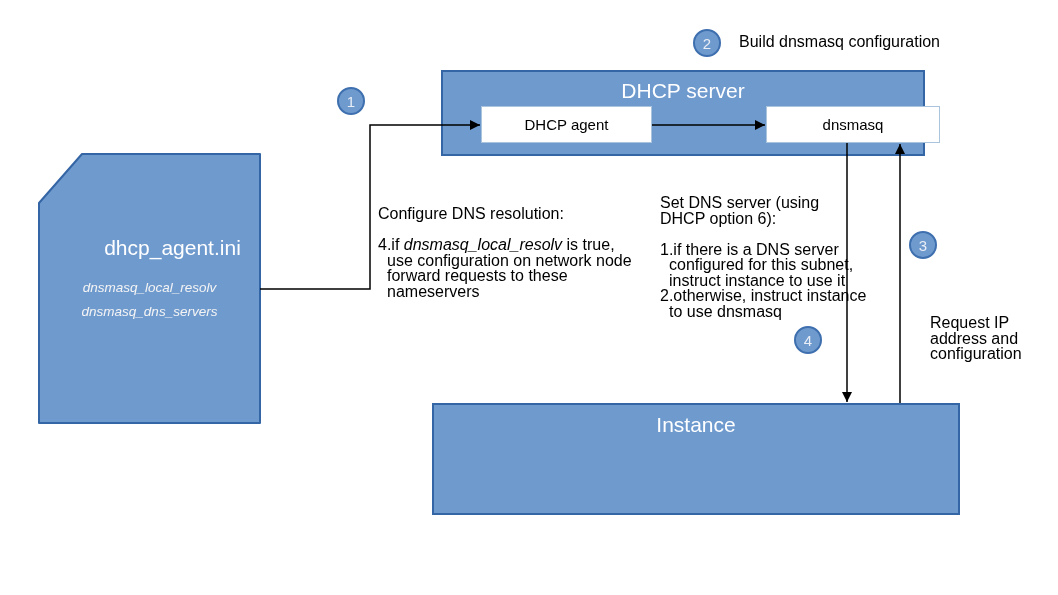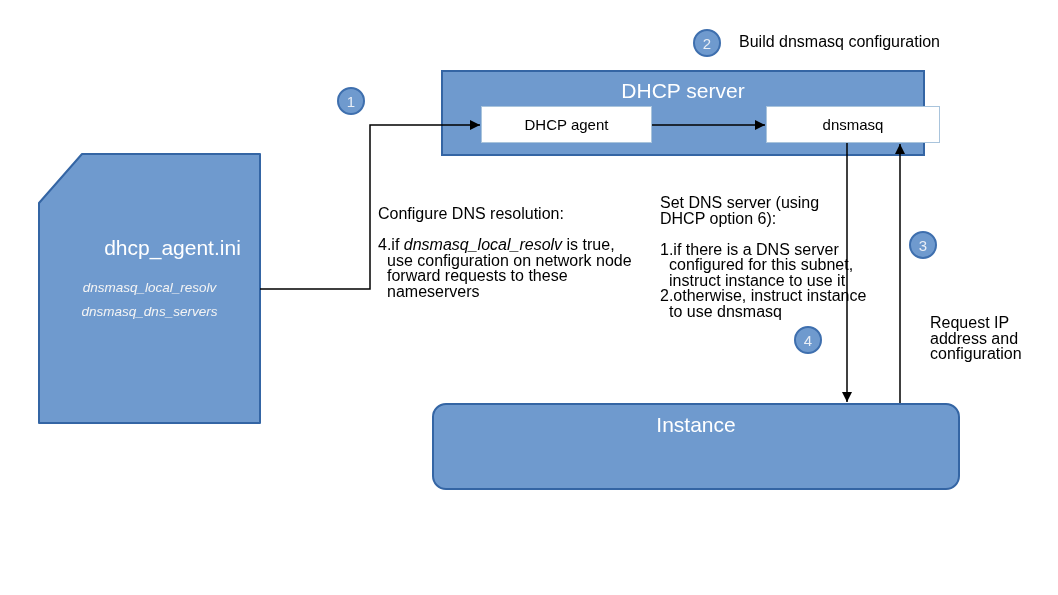--- a/index.html
+++ b/index.html
@@ -89,21 +89,21 @@
   </div>
 
   <div class="whitebox" style="left:481px; top:106px; width:171px; height:37px;">
     <span>DHCP agent</span>
   </div>
 
   <div class="whitebox" style="left:766px; top:106px; width:174px; height:37px;">
     <span>dnsmasq</span>
   </div>
 
-  <div class="bluebox" style="left:432px; top:403px; width:528px; height:87px;border-radius:14px;">
+  <div class="bluebox" style="left:432px; top:403px; width:528px; height:112px;">
     <div class="bluebox-title" style="margin-top:8px;">Instance</div>
   </div>
 
   <svg class="overlay" viewBox="0 0 1058 595">
     <defs>
       <marker id="ah" viewBox="0 0 10 10" refX="10" refY="5" markerWidth="13" markerHeight="10" markerUnits="userSpaceOnUse" orient="auto">
         <path d="M0,0 L10,5 L0,10 z" fill="#000000"></path>
       </marker>
     </defs>
 

